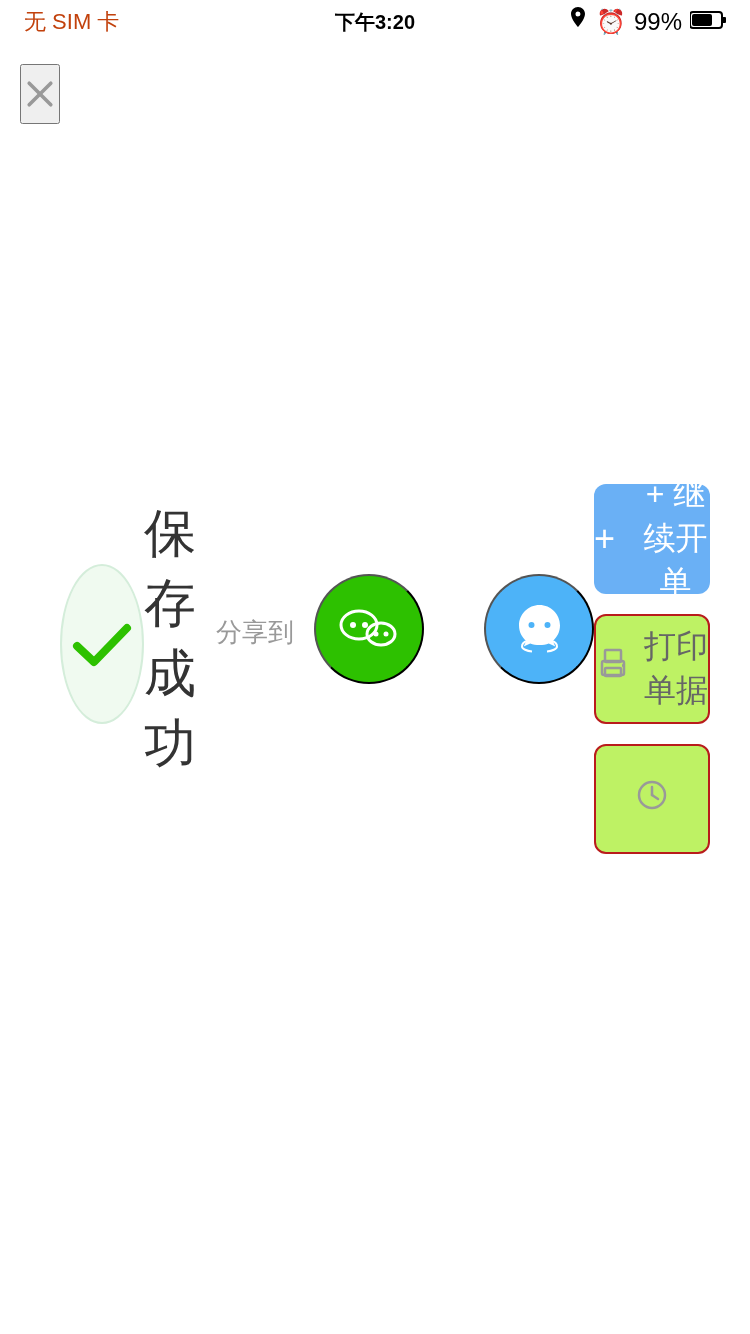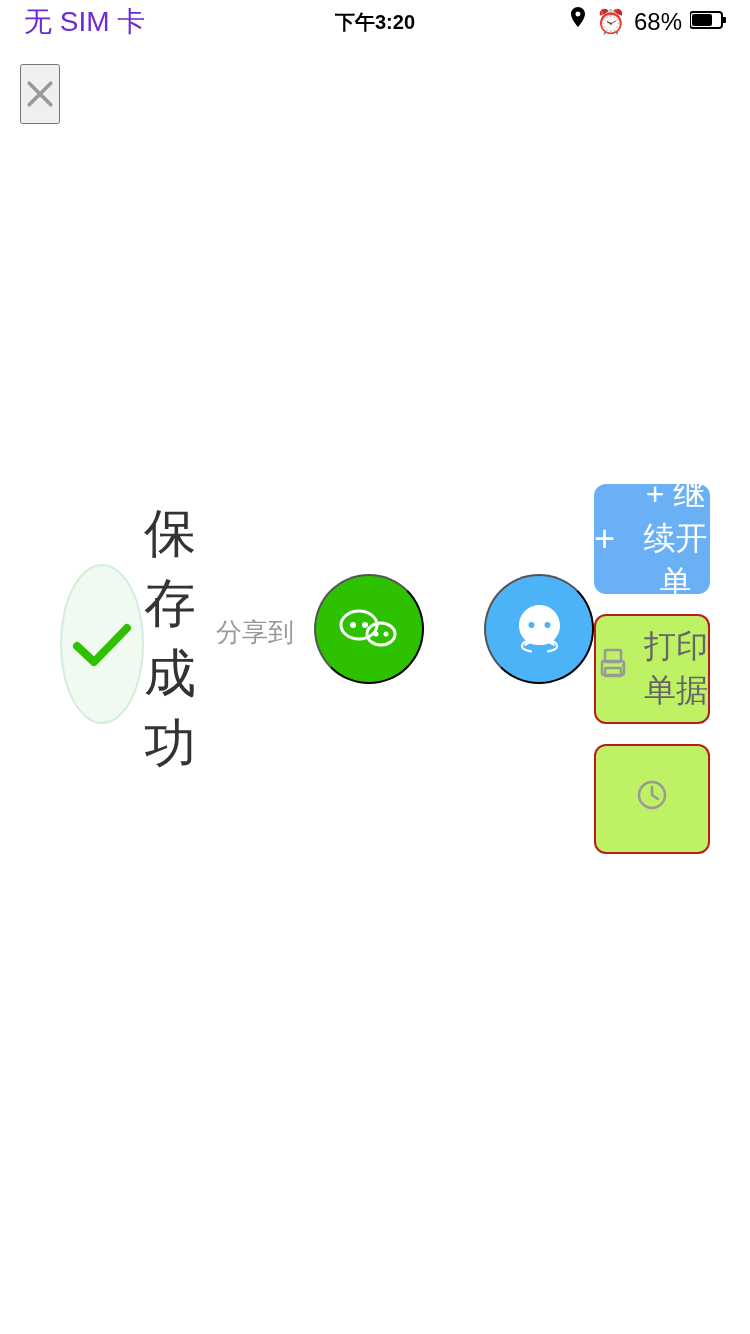--- a/index.html
+++ b/index.html
@@ -19,23 +19,23 @@
       justify-content: space-between;
       align-items: center;
       padding: 8px 24px 8px 24px;
       height: 44px;
       background: #fff;
     }
     .status-left {
       display: flex;
       align-items: center;
       gap: 8px;
-      font-size: 28px;
+      font-size: 22px;
       font-weight: 500;
-      color: #6d28d9;
+      color: #c2410c;
     }
     .status-center {
       font-size: 20px;
       font-weight: 600;
       color: #000;
       position: absolute;
       left: 50%;
       transform: translateX(-50%);
     }
     .status-right {
@@ -184,21 +184,21 @@
     </span>
   </div>
   <div class="status-center">下午3:20</div>
   <div class="status-right">
     <span>
       <svg width="20" height="24" viewBox="0 0 20 24" fill="none">
         <path d="M10 0C6.1 0 3 3.1 3 7c0 5.2 7 13 7 13s7-7.8 7-13c0-3.9-3.1-7-7-7zm0 9.5A2.5 2.5 0 1 1 10 4.5a2.5 2.5 0 0 1 0 5z" fill="#000"></path>
       </svg>
     </span>
     <span>⏰</span>
-    <span>68%</span>
+    <span>99%</span>
     <span>
       <svg width="36" height="20" viewBox="0 0 36 20">
         <rect x="0" y="2" width="32" height="16" rx="3" ry="3" fill="none" stroke="#000" stroke-width="2"></rect>
         <rect x="32" y="7" width="4" height="6" rx="1" fill="#000"></rect>
         <rect x="2" y="4" width="20" height="12" rx="2" fill="#000"></rect>
       </svg>
     </span>
   </div>
 </div>
 

